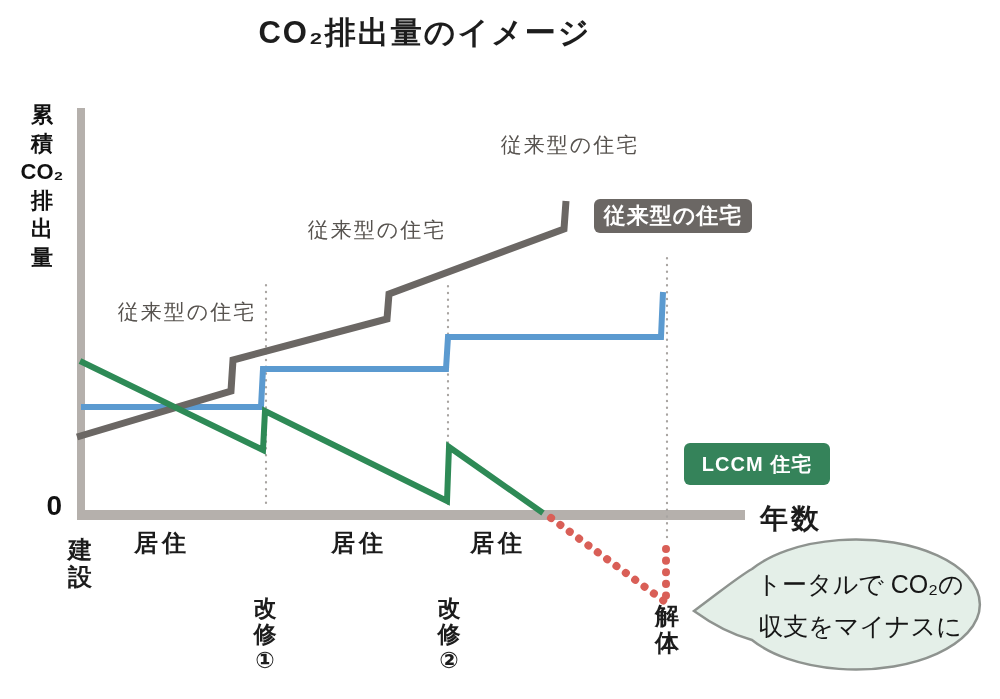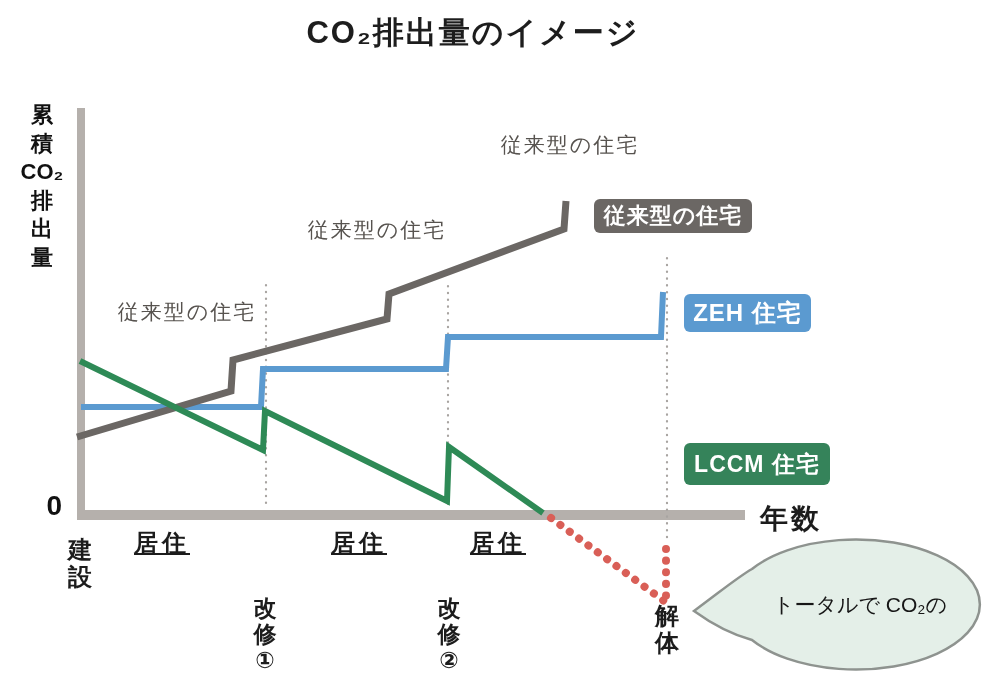--- a/index.html
+++ b/index.html
@@ -2,55 +2,55 @@
 <html><head>
 <meta charset="utf-8">
 <style>
   html,body{margin:0;padding:0;background:#ffffff;}
   .canvas{
     position:relative;width:1000px;height:699px;background:#ffffff;overflow:hidden;
     font-family:"Liberation Sans","DejaVu Sans",sans-serif;color:#1c1c1c;
   }
   .title{
     position:absolute;left:0;top:12px;width:850px;text-align:center;
-    font-size:31px;font-weight:bold;color:#1d1d1d;letter-spacing:2px;margin-left:48px;
+    font-size:31px;font-weight:bold;color:#1d1d1d;letter-spacing:2px;
   }
   #chart-svg{position:absolute;left:0;top:0;width:1000px;height:699px;}
   .ylab{
     position:absolute;left:16px;top:101px;width:52px;
     display:flex;flex-direction:column;align-items:center;
     font-size:22px;font-weight:bold;color:#111;line-height:1.3;letter-spacing:0;
   }
   .origin{
     position:absolute;left:28px;top:490px;width:34px;text-align:right;
     font-size:28px;font-weight:bold;color:#111;
   }
   .xlabel{
     position:absolute;left:760px;top:500px;
     font-size:28px;font-weight:600;color:#1c1c1c;letter-spacing:3px;
   }
   .ev{position:absolute;font-size:24px;font-weight:600;color:#1c1c1c;letter-spacing:4px;}
-  .ev.h{transform:translateX(-50%);white-space:nowrap;text-decoration:underline;}
+  .ev.h{transform:translateX(-50%);white-space:nowrap;}
   .vstack{display:flex;flex-direction:column;align-items:center;transform:translateX(-50%);letter-spacing:0;}
   .vstack div{line-height:1.12;}
   .ann{
     position:absolute;transform:translateX(-50%);text-align:center;
     font-size:21px;color:#57534f;line-height:1.5;white-space:nowrap;letter-spacing:2px;
   }
   .badge{
     position:absolute;display:flex;align-items:center;justify-content:center;
     color:#ffffff;font-weight:bold;border-radius:6px;white-space:nowrap;letter-spacing:1px;
   }
   .badge.conventional{left:594px;top:199px;width:158px;height:34px;font-size:22px;background:#6b6764;}
   .badge.zeh{left:684px;top:294px;width:127px;height:38px;font-size:24px;background:#5b9ad0;}
-  .badge.lccm{left:684px;top:443px;width:146px;height:42px;font-size:23px;background:#35835a;}
+  .badge.lccm{left:684px;top:443px;width:146px;height:42px;font-size:20px;background:#35835a;}
   .bubble-text{
     position:absolute;left:750px;top:561px;width:220px;height:88px;
     display:flex;flex-direction:column;align-items:center;justify-content:center;
-    font-size:21px;color:#161616;line-height:1.68;white-space:nowrap;
+    font-size:25px;color:#161616;line-height:1.68;white-space:nowrap;
   }
   .speech-bubble-path{fill:#e4efe8;stroke:#8e938f;stroke-width:2.5;}
 </style>
 </head>
 <body>
 
 <div class="canvas">
 
   <div class="title">CO₂排出量のイメージ</div>
 
@@ -112,20 +112,20 @@
     <div>従来型の住宅</div>
   </div>
   <div class="ann" style="left:377px;top:214px;">
     <div>従来型の住宅</div>
   </div>
   <div class="ann" style="left:570px;top:129px;">
     <div>従来型の住宅</div>
   </div>
 
   <div class="badge conventional">従来型の住宅</div>
-  <div class="badge zeh">ZEH 住宅</div>
   <div class="badge lccm">LCCM 住宅</div>
 
   <div class="bubble-text">
     <div>トータルで CO₂の</div>
+    <div>収支をマイナスに</div>
   </div>
 
 </div>
 
 </body></html>

